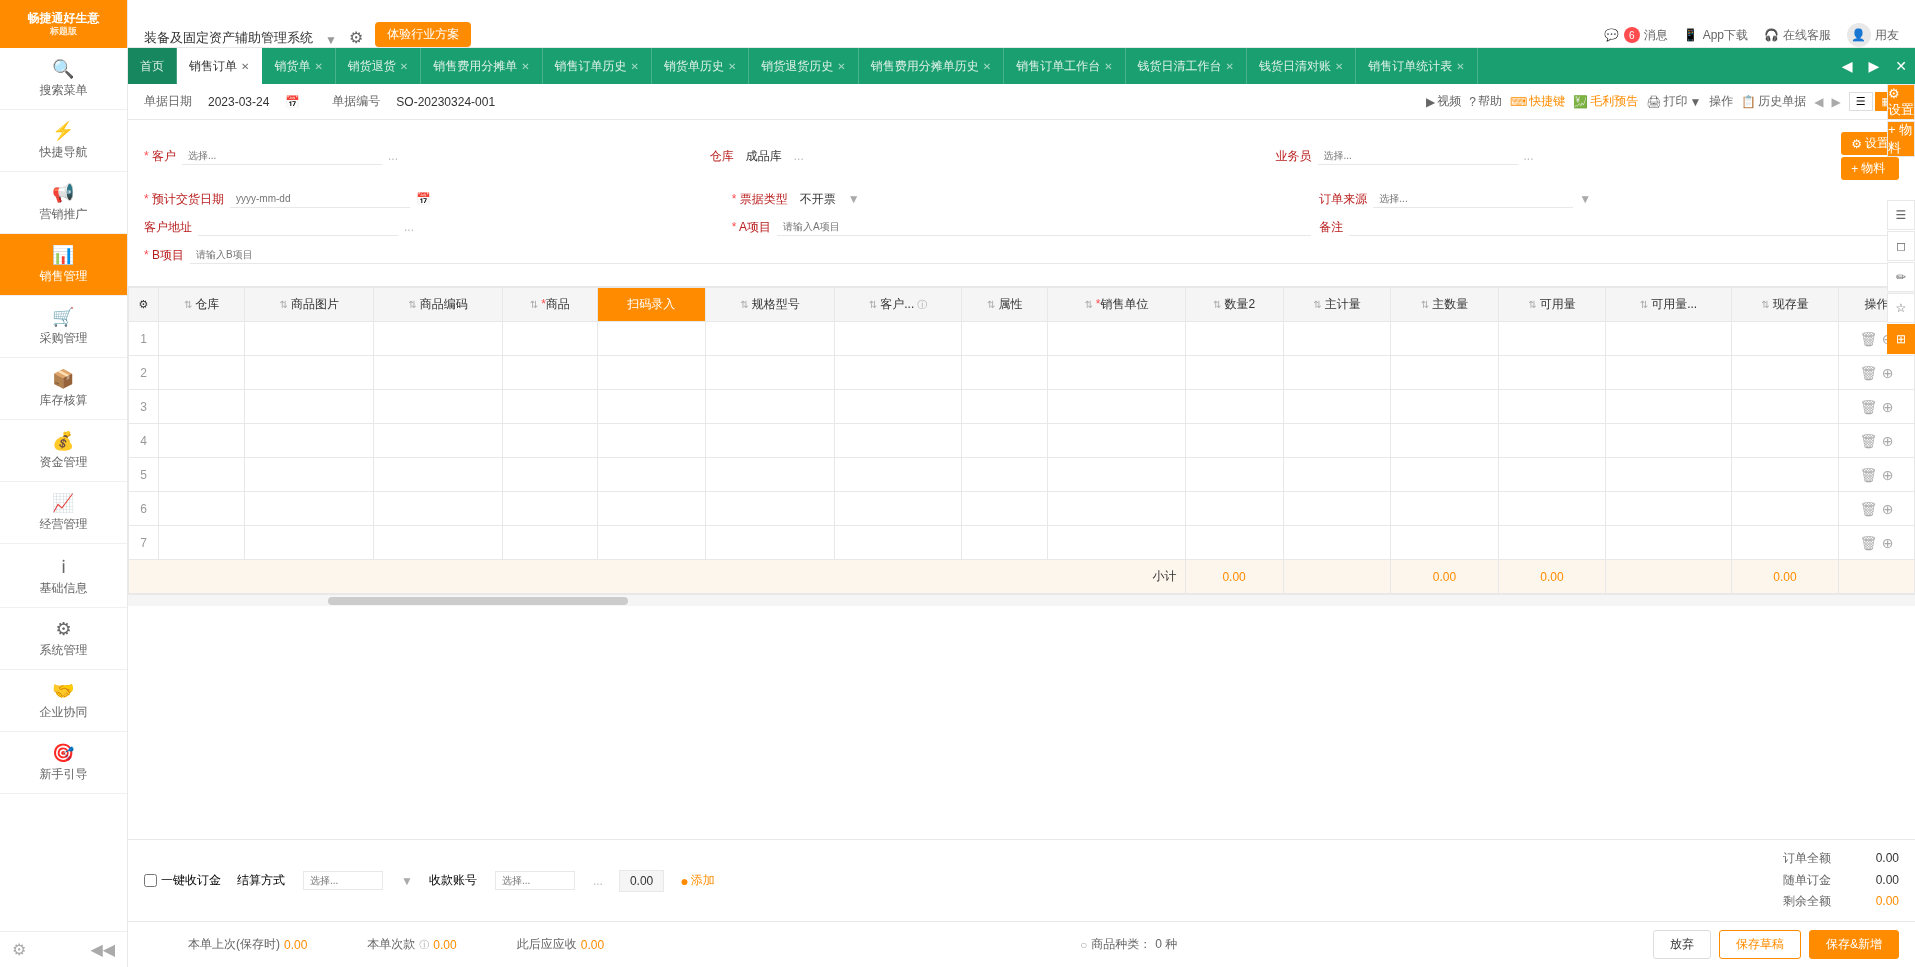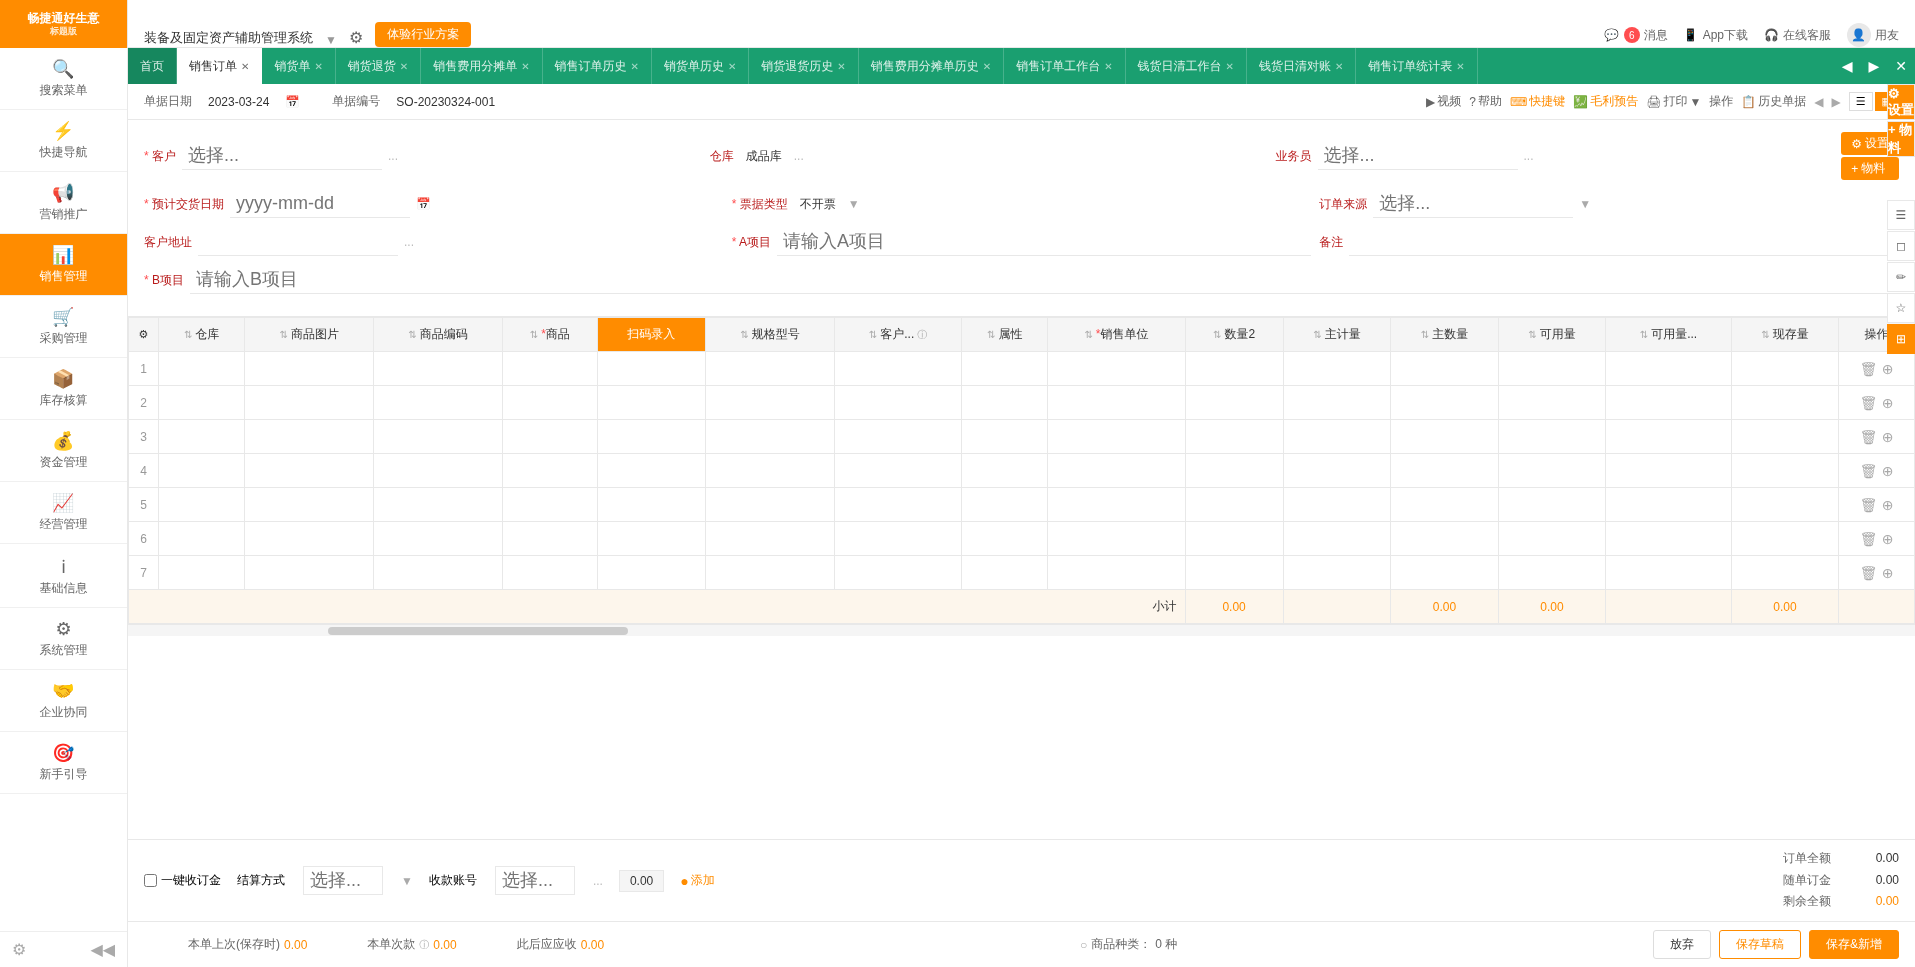--- a/index.html
+++ b/index.html
@@ -92,21 +92,21 @@
       background: #fff; padding: 12px 16px;
       border-bottom: 1px solid #e8e8e8;
     }
     .form-row { display: flex; align-items: center; margin-bottom: 10px; gap: 8px; }
     .form-field { display: flex; align-items: center; gap: 6px; flex: 1; }
     .form-label { color: #b91c1c; white-space: nowrap; min-width: fit-content; }
     .form-label.required::before { content: '* '; color: #ff4d4f; }
     .form-input {
       flex: 1; border: none; border-bottom: 1px solid #e8e8e8;
       padding: 3px 6px; color: #999; background: transparent; outline: none;
-      font-size: 18px;
+      font-size: 10px;
     }
     .form-dots { color: #bbb; cursor: pointer; }
 
     
     .detail-tabs { display: flex; padding: 8px 16px 0; background: #fff; }
     .detail-tab {
       padding: 6px 16px; cursor: pointer; color: #666; border-bottom: 2px solid transparent;
     }
     .detail-tab.active { color: #ff8c00; border-bottom-color: #ff8c00; font-weight: 500; }
 
@@ -156,21 +156,20 @@
     .summary-value.orange { color: #ff8c00; }
 
     .btn { border: 1px solid #ddd; background: #fff; padding: 5px 16px; cursor: pointer; border-radius: 3px; font-size: 12px; }
     .btn-primary { background: #ff8c00; color: #fff; border-color: #ff8c00; }
     .btn-secondary { background: #fff; color: #333; border: 1px solid #ddd; }
     .fixed-right-btn {
       width: 28px; height: 36px; background: #fff;
       border: 1px solid #e8e8e8; display: flex; align-items: center; justify-content: center;
       cursor: pointer; font-size: 13px; color: #666;
       margin-bottom: 1px;
-      font-weight: bold;
     }
 
     .col-sort { color: #aaa; font-size: 10px; }
   </style>
 </head>
 <body>
 
 <div id="sidebar">
   <div class="sidebar-logo">
     <div class="sidebar-logo-text">

